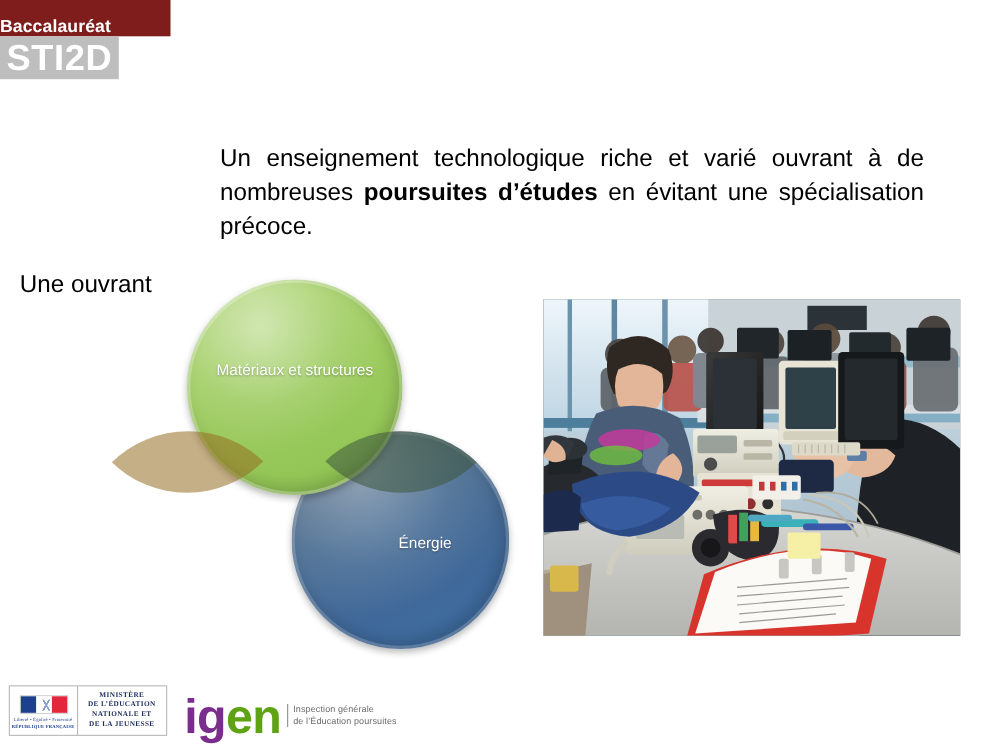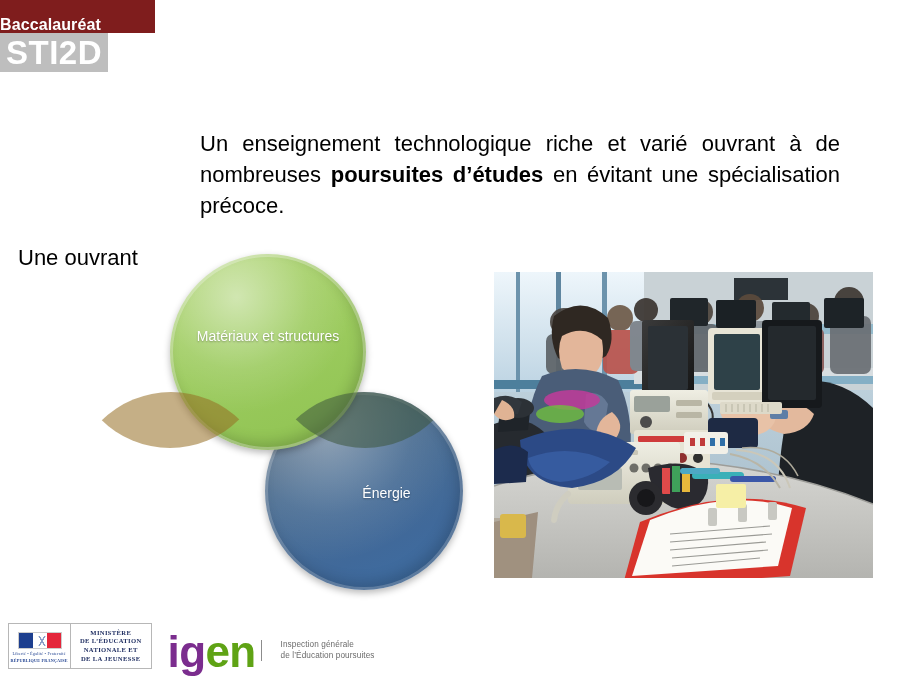--- a/index.html
+++ b/index.html
@@ -242,21 +242,21 @@
     letter-spacing: -0.6px;
     position: relative;
     top: 1px;
     margin-top: 12px;
   }
   #igen-word .ig { color: #7b2d8e; }
   #igen-word .en { color: #5fa315; }
   #igen-sub {
     margin-left: 5px;
     margin-top: 18px;
-    padding-left: 19px;
+    padding-left: 5px;
     border-left: 1px solid #8c8c8c;
     font-size: 8.2px;
     line-height: 10.5px;
     color: #6b6b6b;
     letter-spacing: 0.1px;
   }
 </style>
 </head>
 <body>
 

